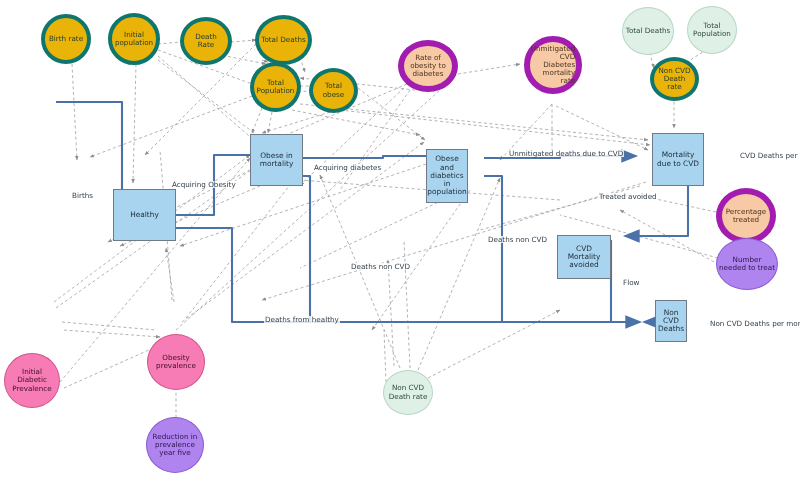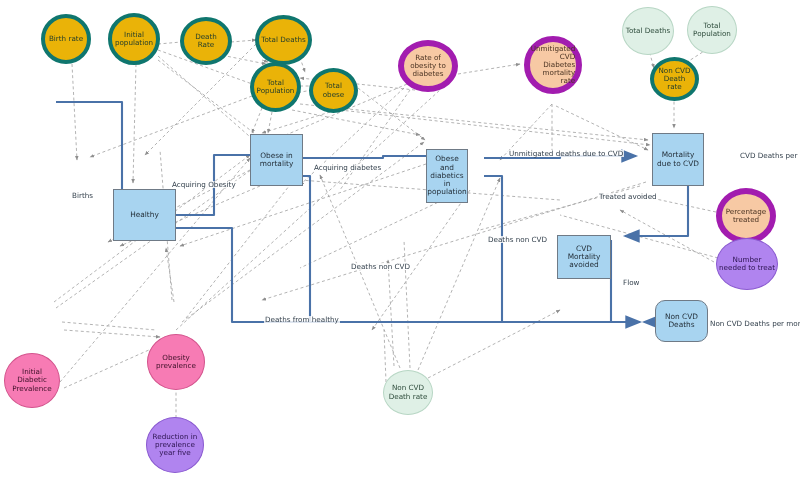--- a/index.html
+++ b/index.html
@@ -186,21 +186,21 @@
   </div>
 
   <div class="node stock" style="left:652px; top:133px; width:52px; height:53px;">
     <span>Mortality due to CVD</span>
   </div>
 
   <div class="node stock" style="left:557px; top:219px; width:54px; height:44px;margin-top:16px;">
     <span>CVD Mortality avoided</span>
   </div>
 
-  <div class="node stock" style="left:655px; top:300px; width:53px; height:42px;border-radius:10px;">
+  <div class="node stock" style="left:655px; top:300px; width:32px; height:42px;">
     <span>Non CVD Deaths</span>
   </div>
 
   <div class="node aux aux-green" style="left:41px; top:14px; width:50px; height:50px;">
     <span>Birth rate</span>
   </div>
 
   <div class="node aux aux-green" style="left:108px; top:13px; width:52px; height:52px;">
     <span>Initial population</span>
   </div>

